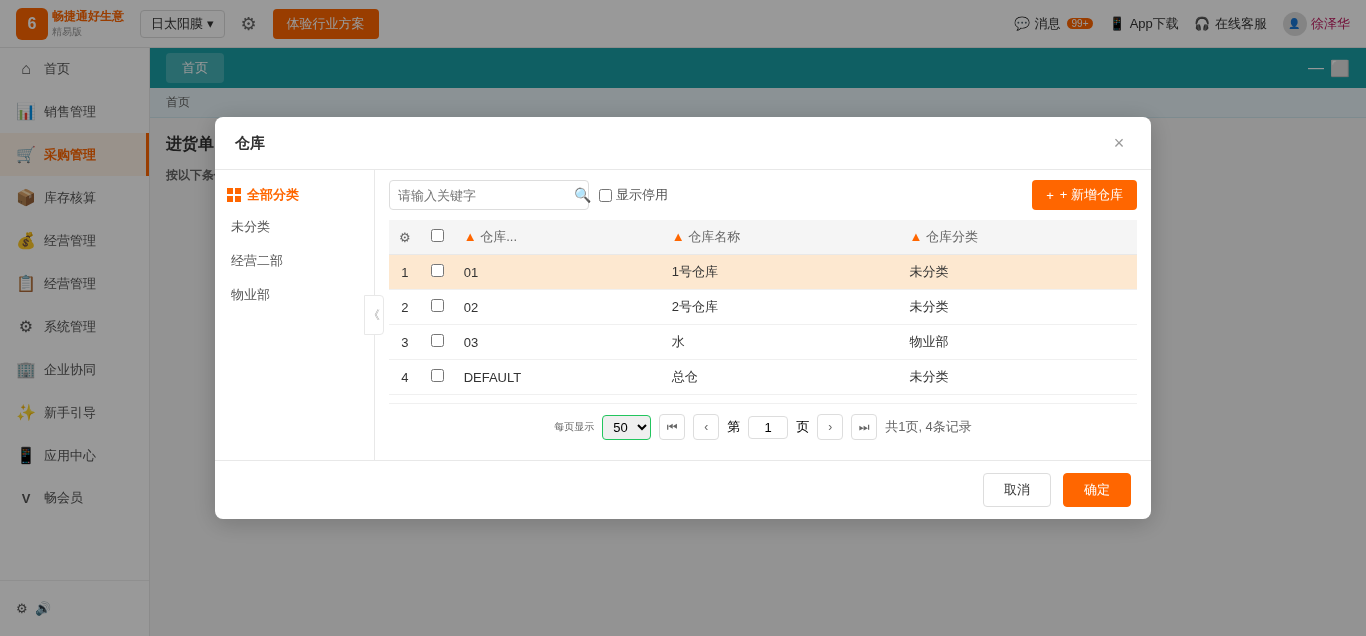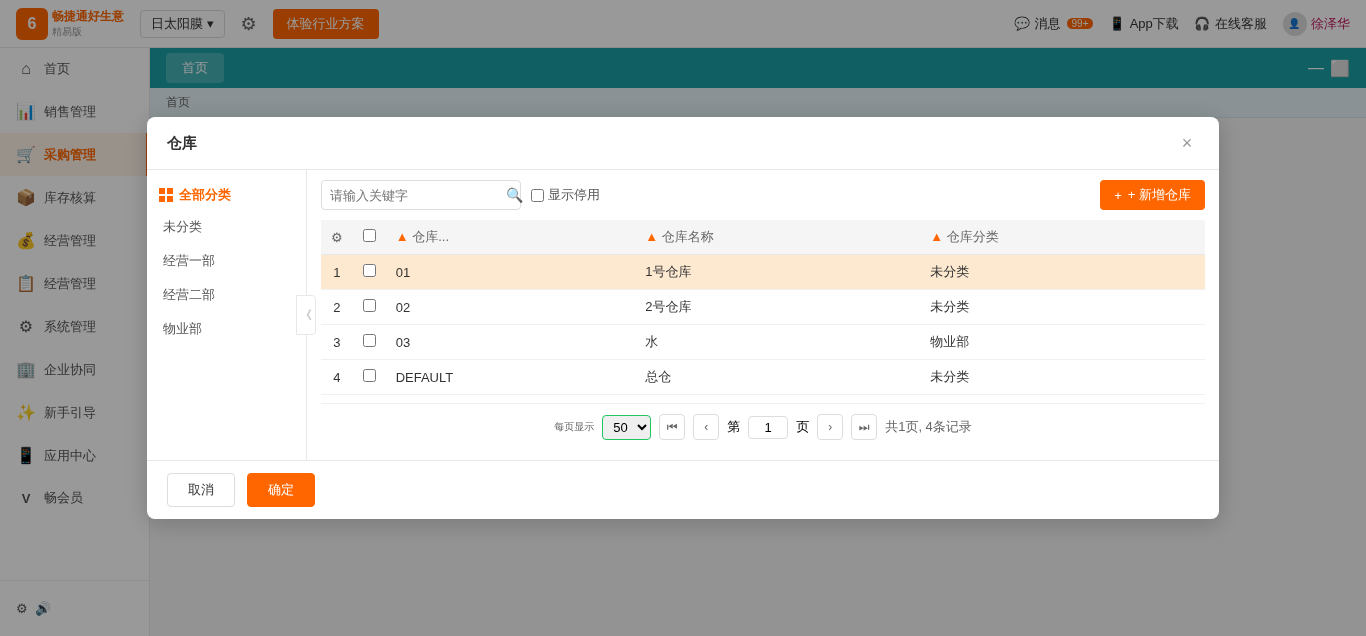--- a/index.html
+++ b/index.html
@@ -149,21 +149,21 @@
       z-index: 100;
       display: flex;
       align-items: center;
       justify-content: center;
     }
 
     
     .modal {
       background: #fff;
       border-radius: 8px;
-      width: 1072px;
+      width: 936px;
       max-height: 560px;
       display: flex;
       flex-direction: column;
       box-shadow: 0 4px 24px rgba(0,0,0,0.2);
     }
     .modal-header {
       padding: 14px 20px;
       border-bottom: 1px solid #e8e8e8;
       display: flex;
       align-items: center;
@@ -329,20 +329,21 @@
       padding: 3px;
       font-size: 13px;
     }
     .page-info { color: #666; font-size: 13px; }
 
     
     .modal-footer {
       padding: 12px 20px;
       border-top: 1px solid #e8e8e8;
       display: flex;
+      justify-content: flex-end;
       gap: 12px;
     }
     .cancel-btn {
       padding: 7px 20px;
       border: 1px solid #ddd;
       border-radius: 4px;
       background: #fff;
       cursor: pointer;
       font-size: 13px;
       color: #333;
@@ -515,21 +516,20 @@
         <div class="category-header">
           <span style="display:grid;grid-template-columns:1fr 1fr;gap:2px;width:14px;height:14px;">
             <span style="background:#f60;display:block;"></span>
             <span style="background:#f60;display:block;"></span>
             <span style="background:#f60;display:block;"></span>
             <span style="background:#f60;display:block;"></span>
           </span>
           <span>全部分类</span>
         </div>
         <div class="category-item">未分类</div>
-        <div class="category-item">经营一部</div>
         <div class="category-item">经营二部</div>
         <div class="category-item">物业部</div>
         <div class="collapse-btn">
           <span>《</span>
         </div>
       </div>
 
       <div class="table-panel">
 
         <div class="table-toolbar">

